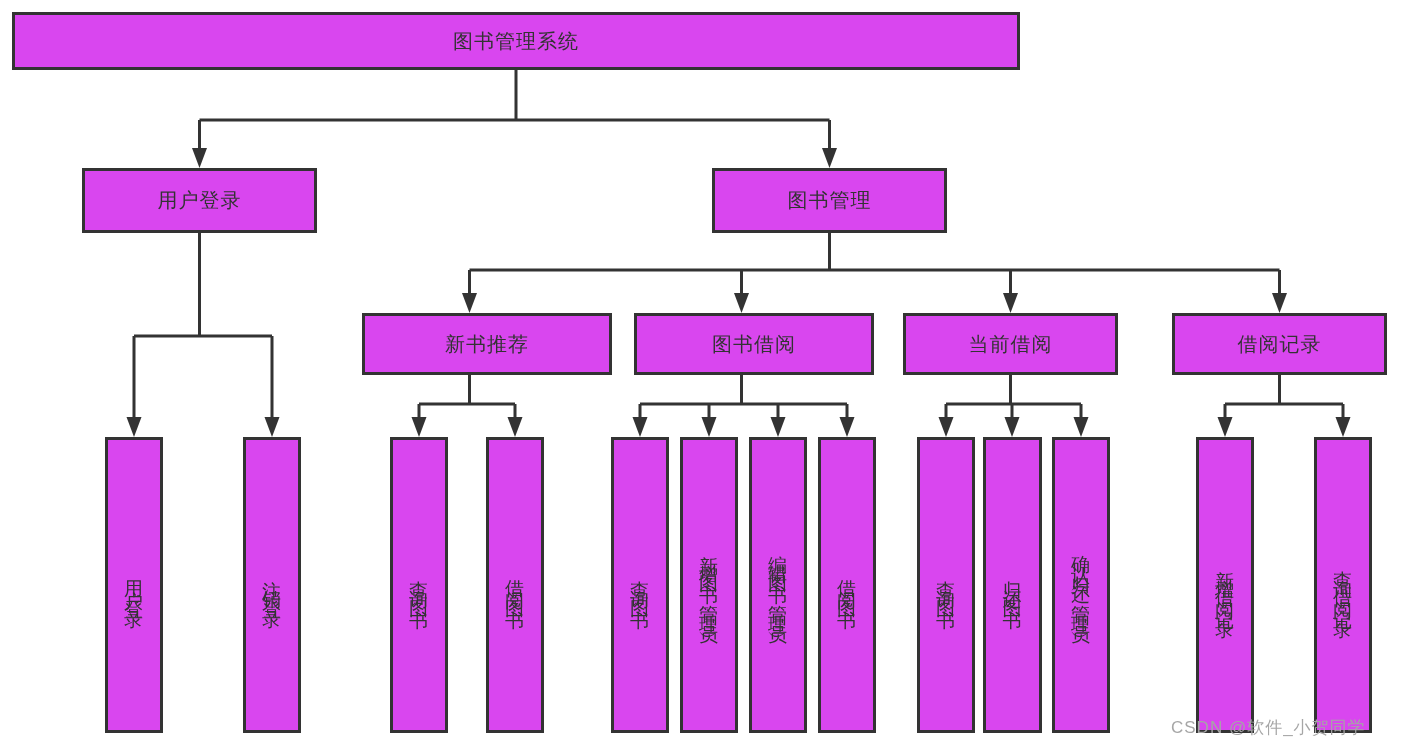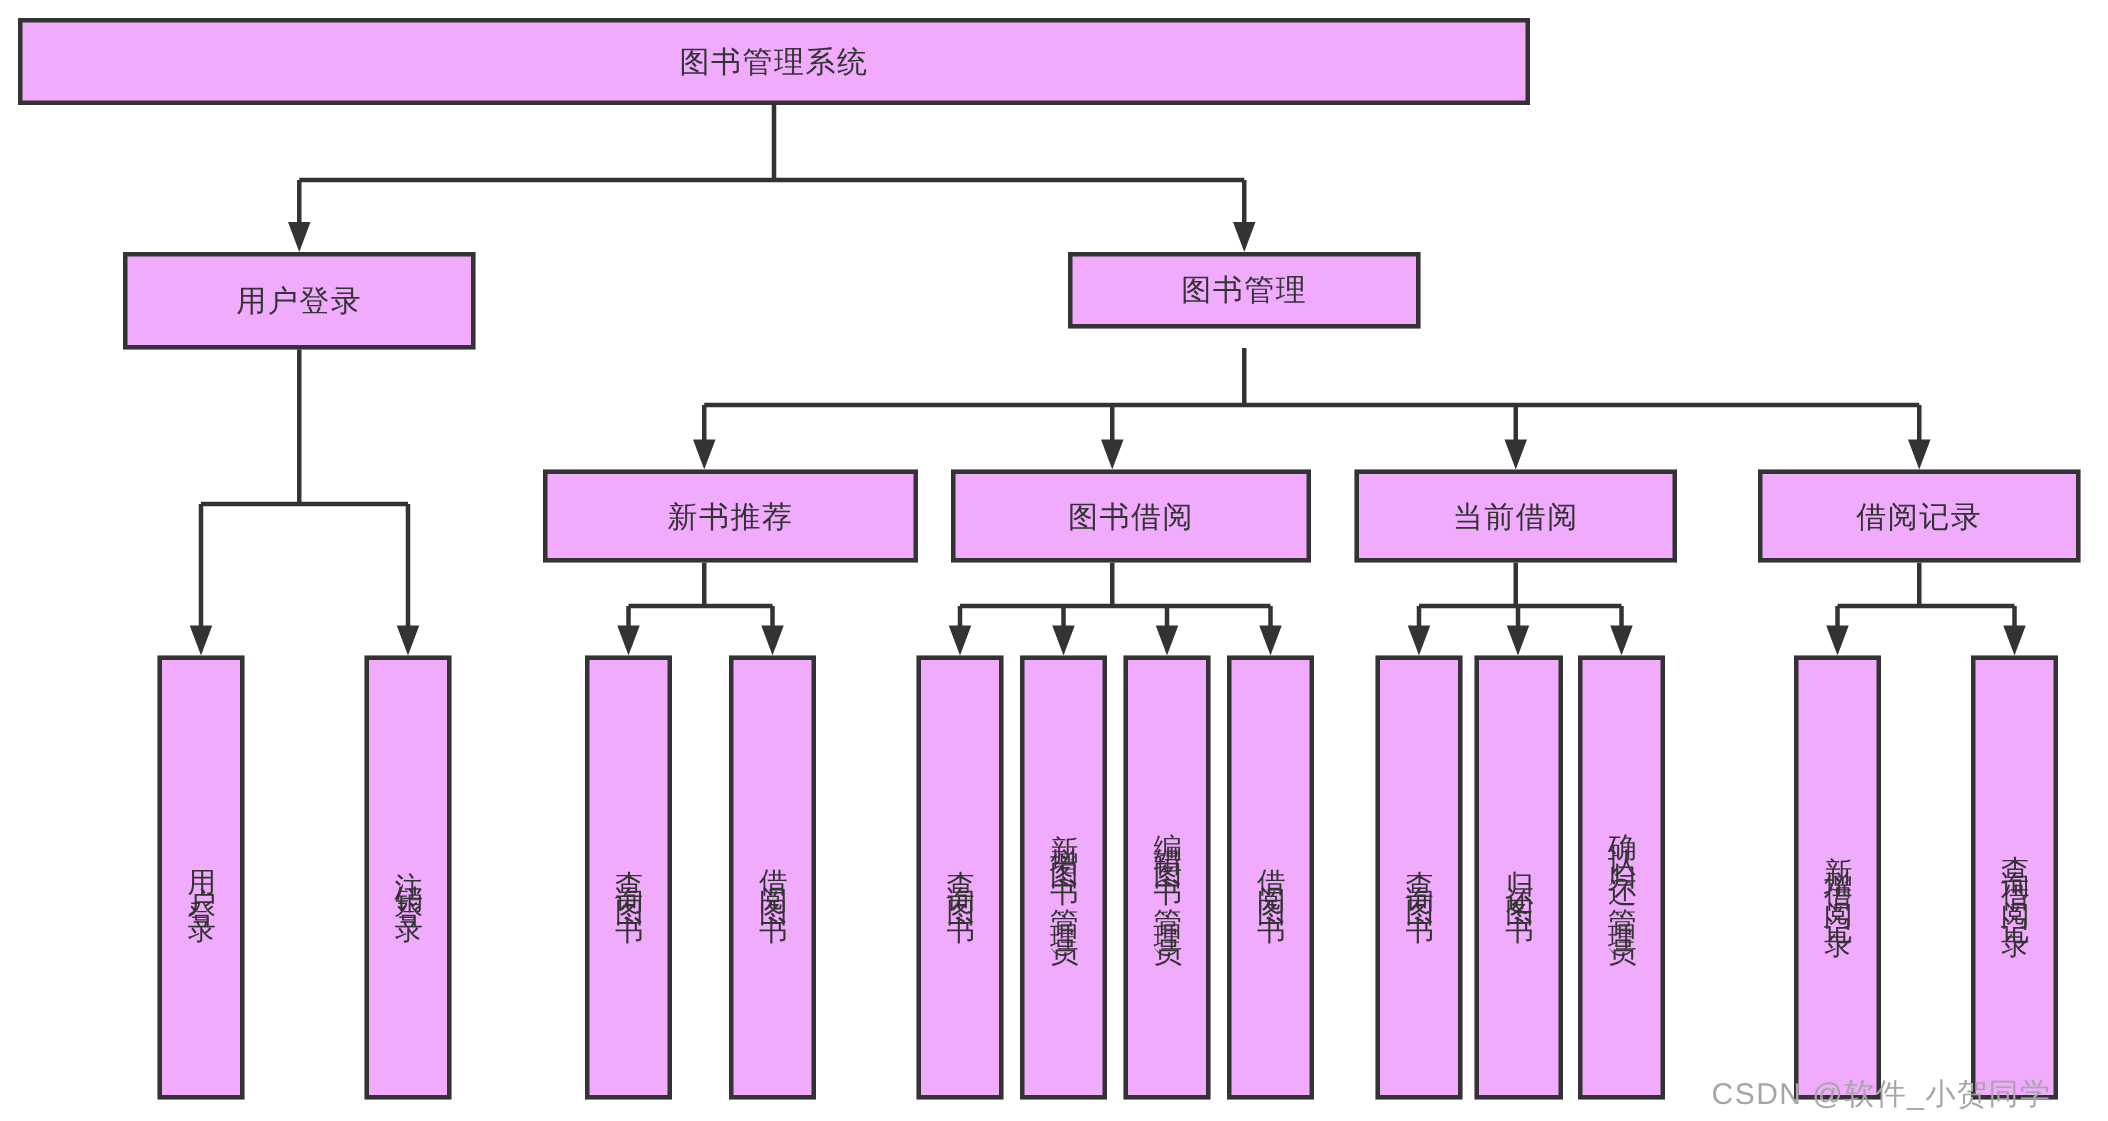--- a/index.html
+++ b/index.html
@@ -14,44 +14,44 @@
   .wires {
     position: absolute;
     left: 0; top: 0;
     width: 1405px; height: 747px;
     pointer-events: none;
   }
   .node {
     position: absolute;
     box-sizing: border-box;
     border: 3px solid #333333;
-    background: #f0abfc;
+    background: #d946ef;
     display: flex;
     align-items: center;
     justify-content: center;
     color: #333333;
   }
   .node.h span {
     font-size: 20px;
     letter-spacing: 1px;
     white-space: nowrap;
   }
   .node.v span {
     writing-mode: vertical-rl;
     text-orientation: mixed;
     font-size: 19px;
     line-height: 1;
     letter-spacing: 10px;
     white-space: nowrap;
   }
   .watermark {
     position: absolute;
-    left: 1141px;
+    left: 1171px;
     top: 716px;
-    font-size: 20px;
+    font-size: 17px;
     letter-spacing: 1px;
     color: #a6a6a6;
     z-index: 10;
     white-space: nowrap;
   }
 </style>
 </head>
 <body>
 
 <div class="canvas">
@@ -106,21 +106,21 @@
     </g>
   </svg>
 
   <div class="node h" style="left:12px; top:12px; width:1008px; height:58px">
     <span>图书管理系统</span>
   </div>
 
   <div class="node h" style="left:82px; top:168px; width:235px; height:65px">
     <span>用户登录</span>
   </div>
-  <div class="node h" style="left:712px; top:168px; width:235px; height:51px">
+  <div class="node h" style="left:712px; top:168px; width:235px; height:65px">
     <span>图书管理</span>
   </div>
 
   <div class="node h" style="left:362px; top:313px; width:250px; height:62px">
     <span>新书推荐</span>
   </div>
   <div class="node h" style="left:634px; top:313px; width:240px; height:62px">
     <span>图书借阅</span>
   </div>
   <div class="node h" style="left:903px; top:313px; width:215px; height:62px">

